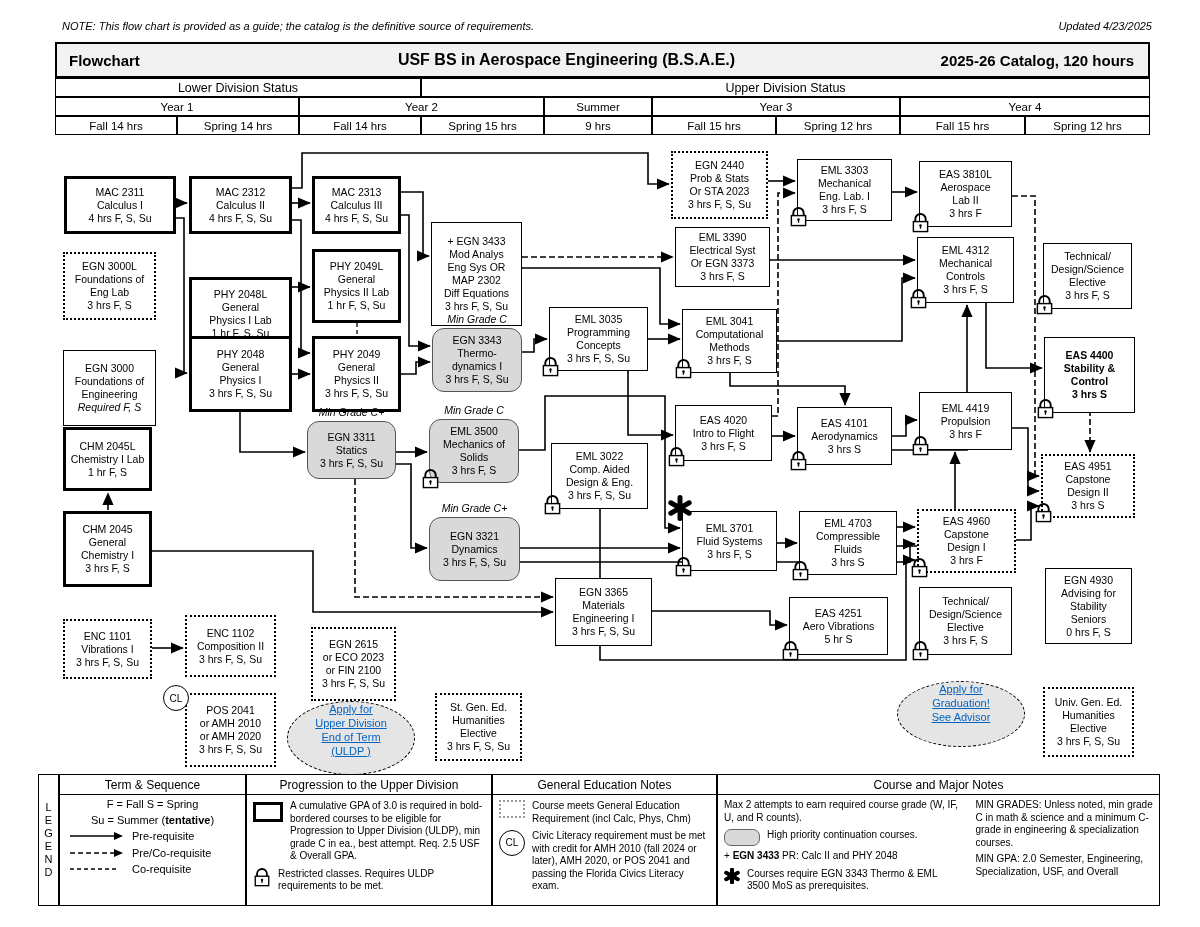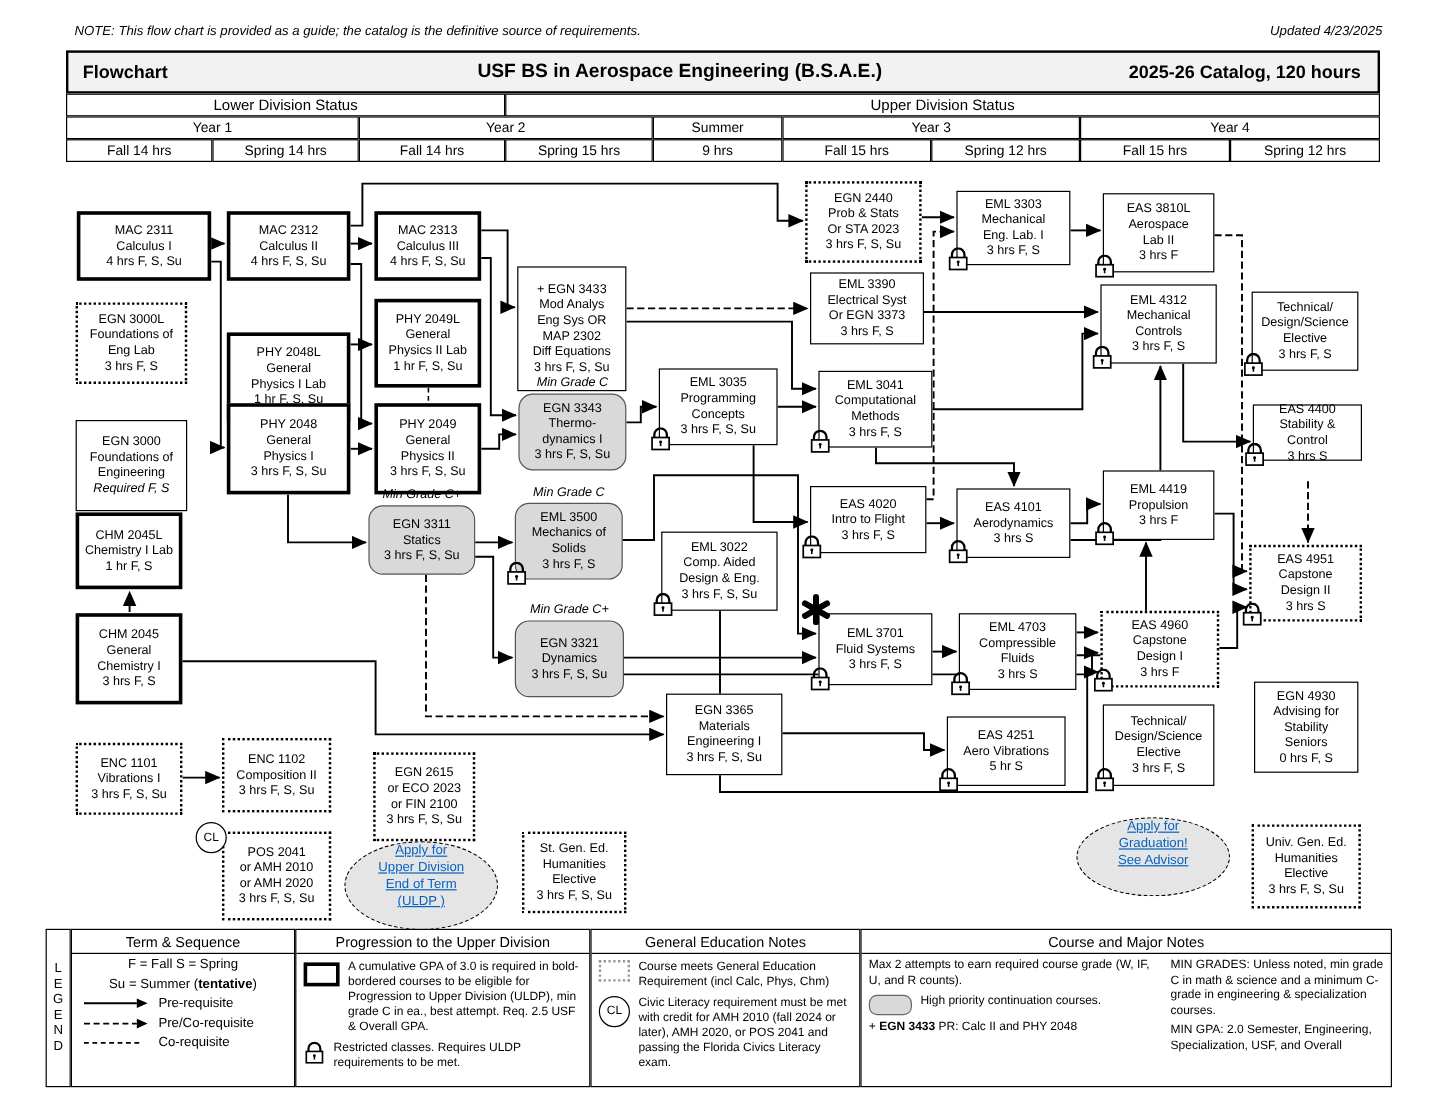--- a/index.html
+++ b/index.html
@@ -464,21 +464,21 @@
         <div>Design/Science</div>
         <div>Elective</div>
         <div>3 hrs F, S</div>
         <span class="lock"><svg width="19" height="21" viewBox="0 0 20 22">
             <path d="M4.5 9 V6.5 a5.5 5.5 0 0 1 11 0 V9" fill="none" stroke="#000" stroke-width="2"></path>
             <rect x="2.5" y="9" width="15" height="10.5" fill="#fff" stroke="#000" stroke-width="1.5"></rect>
             <circle cx="10" cy="13" r="1.3"></circle>
             <rect x="9.3" y="13" width="1.4" height="3.5"></rect>
           </svg></span>
       </div>
-      <div class="course " style="left: 1044px; top: 337px; width: 91px; height: 47px;">
+      <div class="course " style="left: 1044px; top: 337px; width: 91px; height: 76px; font-weight: bold;">
         <div>EAS 4400</div>
         <div>Stability &amp;</div>
         <div>Control</div>
         <div>3 hrs  S</div>
         <span class="lock"><svg width="19" height="21" viewBox="0 0 20 22">
             <path d="M4.5 9 V6.5 a5.5 5.5 0 0 1 11 0 V9" fill="none" stroke="#000" stroke-width="2"></path>
             <rect x="2.5" y="9" width="15" height="10.5" fill="#fff" stroke="#000" stroke-width="1.5"></rect>
             <circle cx="10" cy="13" r="1.3"></circle>
             <rect x="9.3" y="13" width="1.4" height="3.5"></rect>
           </svg></span>
@@ -603,20 +603,32 @@
       <div class="lg-body notes-cols">
         <div class="notes-left">
           <div class="p"><span>Max 2 attempts to earn </span><i>required</i><span> course grade (W, IF, U, and R counts).</span></div>
           <div class="row-ic">
             <span class="ic">
                 <span class="samp-gray" style="display:block;"></span>
               </span>
             <span>High priority continuation courses.</span>
           </div>
           <div class="p"><span>+  </span><b>EGN 3433</b><span> PR: Calc II and PHY 2048</span></div>
+          <div class="row-ic">
+            <span class="ic">
+              <svg width="16" height="16">
+                  <g stroke="#000" stroke-width="4" stroke-linecap="round">
+                    <line x1="8" y1="1.5" x2="8" y2="14.5"></line>
+                    <line x1="2.2" y1="4.8" x2="13.8" y2="11.2"></line>
+                    <line x1="2.2" y1="11.2" x2="13.8" y2="4.8"></line>
+                  </g>
+                </svg>
+            </span>
+            <span>Courses require EGN 3343 Thermo &amp; EML 3500 MoS as prerequisites.</span>
+          </div>
         </div>
         <div class="notes-right">
           <div class="p">MIN GRADES: Unless noted, min grade C in math &amp; science and a minimum C- grade in engineering &amp; specialization courses.</div>
           <div class="p">MIN GPA: 2.0 Semester, Engineering, Specialization, USF, and Overall</div>
         </div>
       </div>
     </div>
   </div>
 </div>
 

